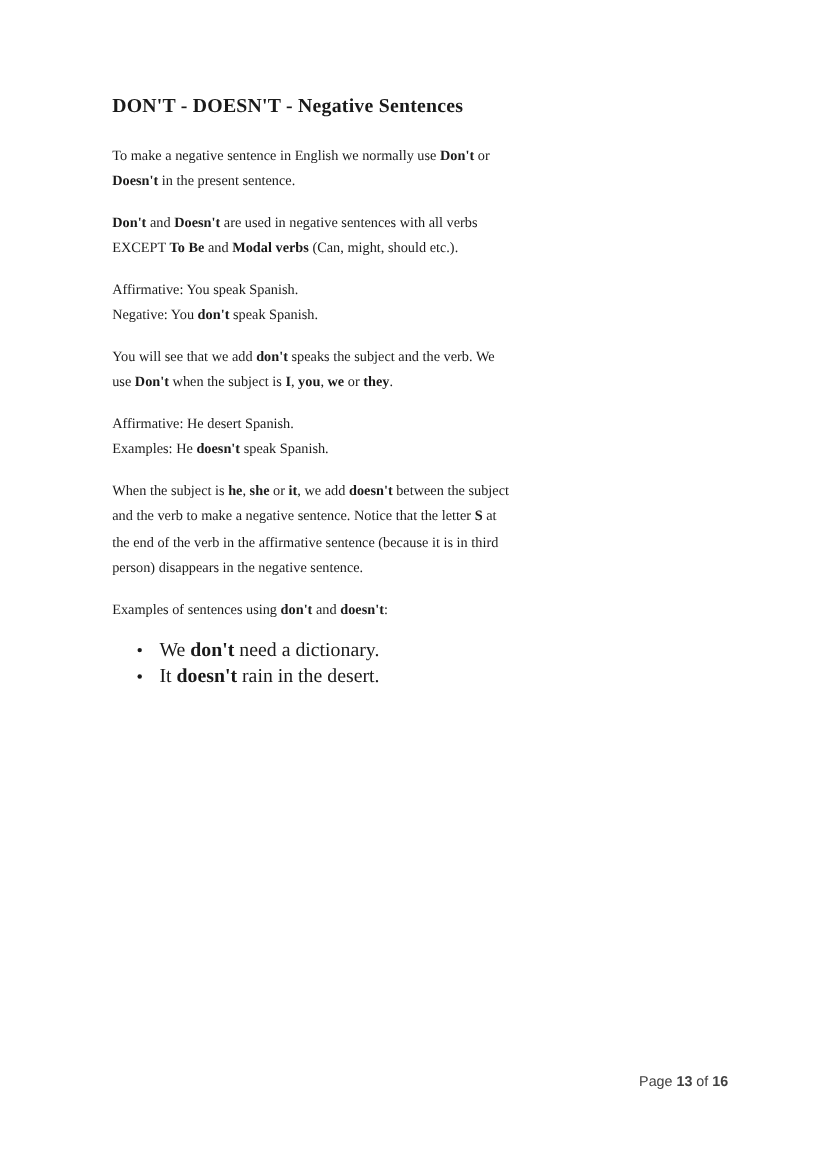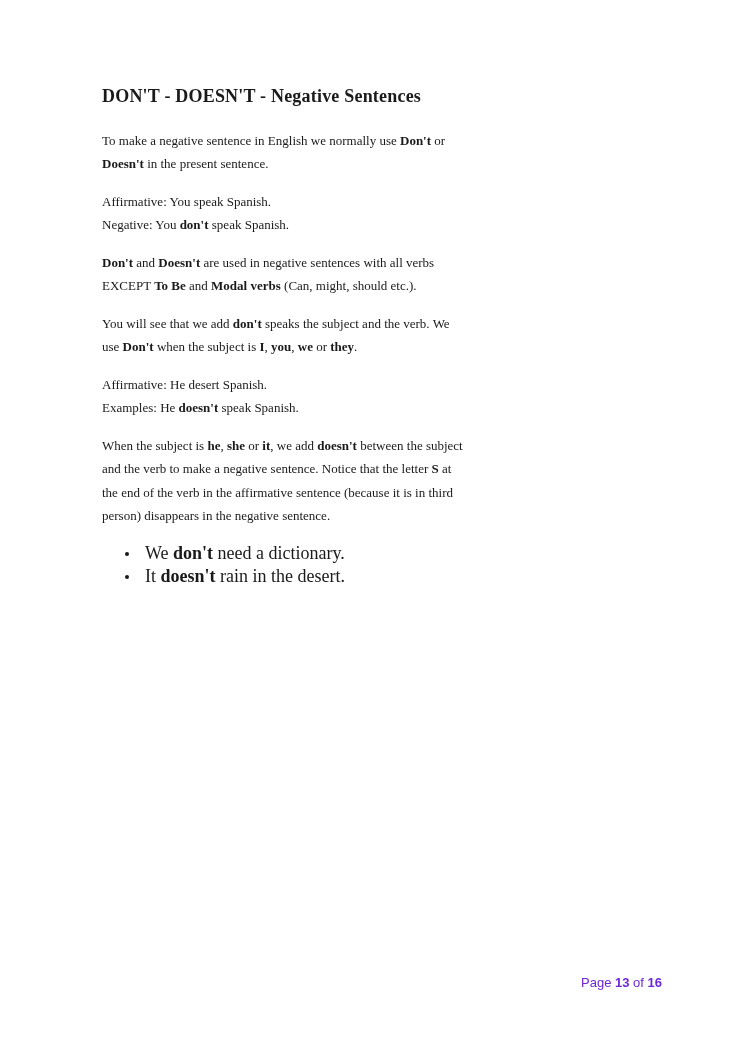--- a/index.html
+++ b/index.html
@@ -52,44 +52,45 @@
     border-radius: 50%;
     background: #1a1a1a;
   }
   .footer {
     position: absolute;
     top: 975px;
     right: 82px;
     font-family: "Liberation Sans", sans-serif;
     font-size: 13px;
     line-height: 15px;
-    color: #6d28d9;
+    color: #404040;
     white-space: pre;
   }
   .fb { font-weight: bold; }
 </style>
 </head>
 <body>
 
 <div class="doc">
 
   <h1 class="title">DON'T - DOESN'T - Negative Sentences</h1>
 
   <p class="para"><span>To make a negative sentence in English we normally use </span><span class="b">Don't</span><span> or</span><br><span class="b">Doesn't</span><span> in the present sentence.</span></p>
 
+  <p class="para"><span class="b">Don't</span><span> and </span><span class="b">Doesn't</span><span> are used in negative sentences with all verbs</span><br><span>EXCEPT </span><span class="b">To Be</span><span> and </span><span class="b">Modal verbs</span><span> (Can, might, should etc.).</span></p>
+
   <p class="para"><span>Affirmative: You speak Spanish.</span><br><span>Negative: You </span><span class="b">don't</span><span> speak Spanish.</span></p>
-
-  <p class="para"><span class="b">Don't</span><span> and </span><span class="b">Doesn't</span><span> are used in negative sentences with all verbs</span><br><span>EXCEPT </span><span class="b">To Be</span><span> and </span><span class="b">Modal verbs</span><span> (Can, might, should etc.).</span></p>
 
   <p class="para"><span>You will see that we add </span><span class="b">don't</span><span> speaks the subject and the verb. We</span><br><span>use </span><span class="b">Don't</span><span> when the subject is </span><span class="b">I</span><span>, </span><span class="b">you</span><span>, </span><span class="b">we</span><span> or </span><span class="b">they</span><span>.</span></p>
 
   <p class="para"><span>Affirmative: He desert Spanish.</span><br><span>Examples: He </span><span class="b">doesn't</span><span> speak Spanish.</span></p>
 
   <p class="para"><span>When the subject is </span><span class="b">he</span><span>, </span><span class="b">she</span><span> or </span><span class="b">it</span><span>, we add </span><span class="b">doesn't</span><span> between the subject</span><br><span>and the verb to make a negative sentence. Notice that the letter </span><span class="b">S</span><span> at</span><br><span>the end of the verb in the affirmative sentence (because it is in third</span><br><span>person) disappears in the negative sentence.</span></p>
 
+  <p class="para"><span>Examples of sentences using </span><span class="b">don't</span><span> and </span><span class="b">doesn't</span><span>:</span></p>
 
   <ul class="bullets">
     <li><span>We </span><span class="b">don't</span><span> need a dictionary.</span></li>
     <li><span>It </span><span class="b">doesn't</span><span> rain in the desert.</span></li>
   </ul>
 
 </div>
 
 <div class="footer"><span>Page </span><span class="fb">13</span><span> of </span><span class="fb">16</span></div>
 

